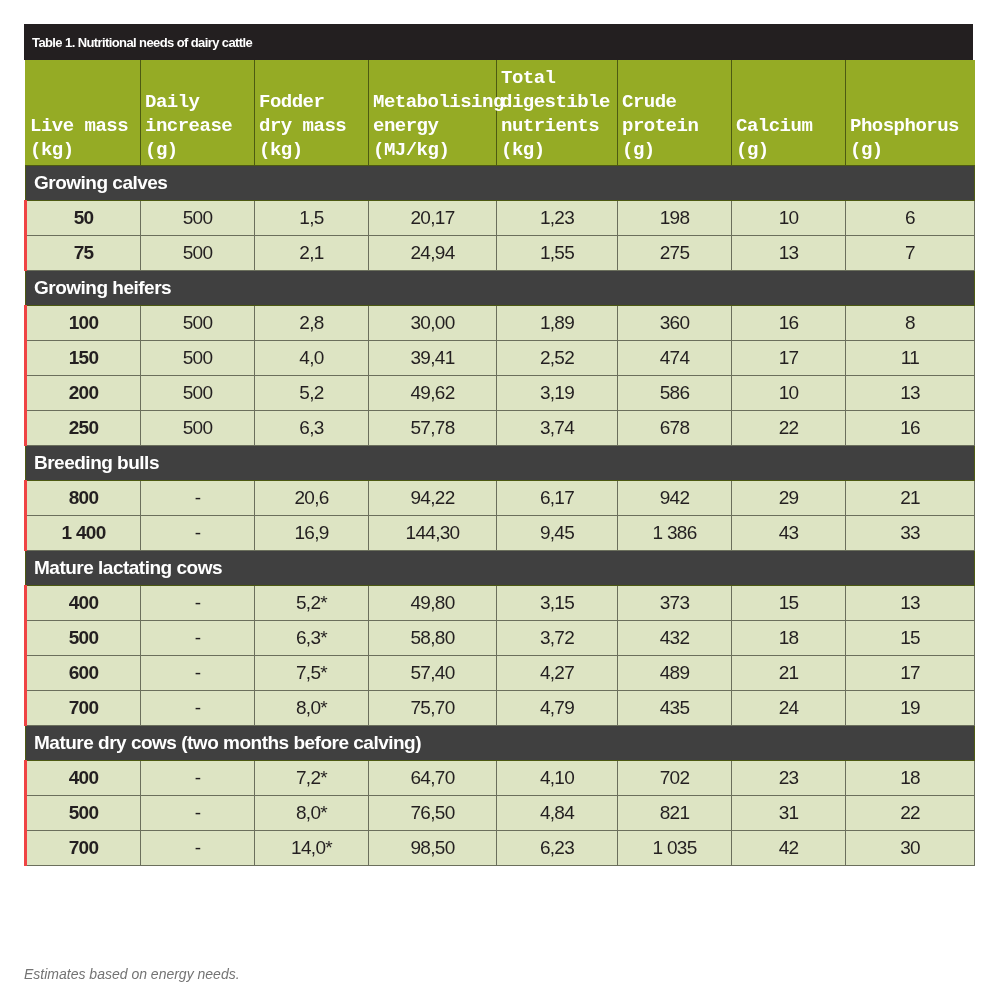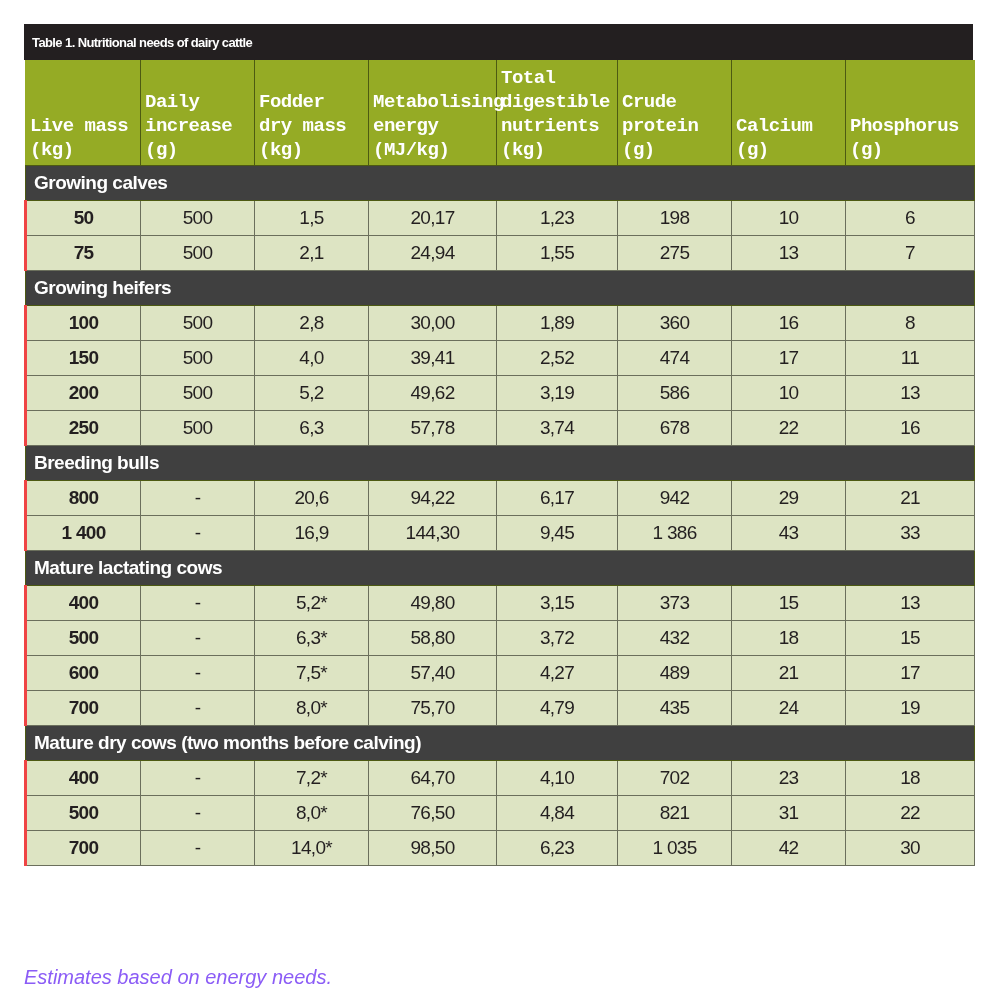--- a/index.html
+++ b/index.html
@@ -29,21 +29,21 @@
   }
   td.first { border-left: 3px solid #ef4444; font-weight: bold; }
   tr.group td {
     background: #404040; color: #ffffff; font-family: "Liberation Sans", sans-serif;
     font-weight: bold; text-align: left; padding-left: 8px; height: 34px;
     border-left: 1px solid #4d5a12; border-right: 1px solid #4d5a12;
     border-top: 1px solid #4d5a12; border-bottom: 1px solid #4d5a12; letter-spacing: -0.5px;
   }
   .foot {
     position: absolute; left: 24px; top: 966px; font-family: "Liberation Sans", sans-serif;
-    font-style: italic; font-size: 20px; color: #8b5cf6;
+    font-style: italic; font-size: 14px; color: #737373;
   }
 </style>
 </head>
 <body>
 
 <div class="wrap">
   <div class="title-bar">Table 1. Nutritional needs of dairy cattle</div>
   <table>
     <colgroup>
       <col class="c1">

